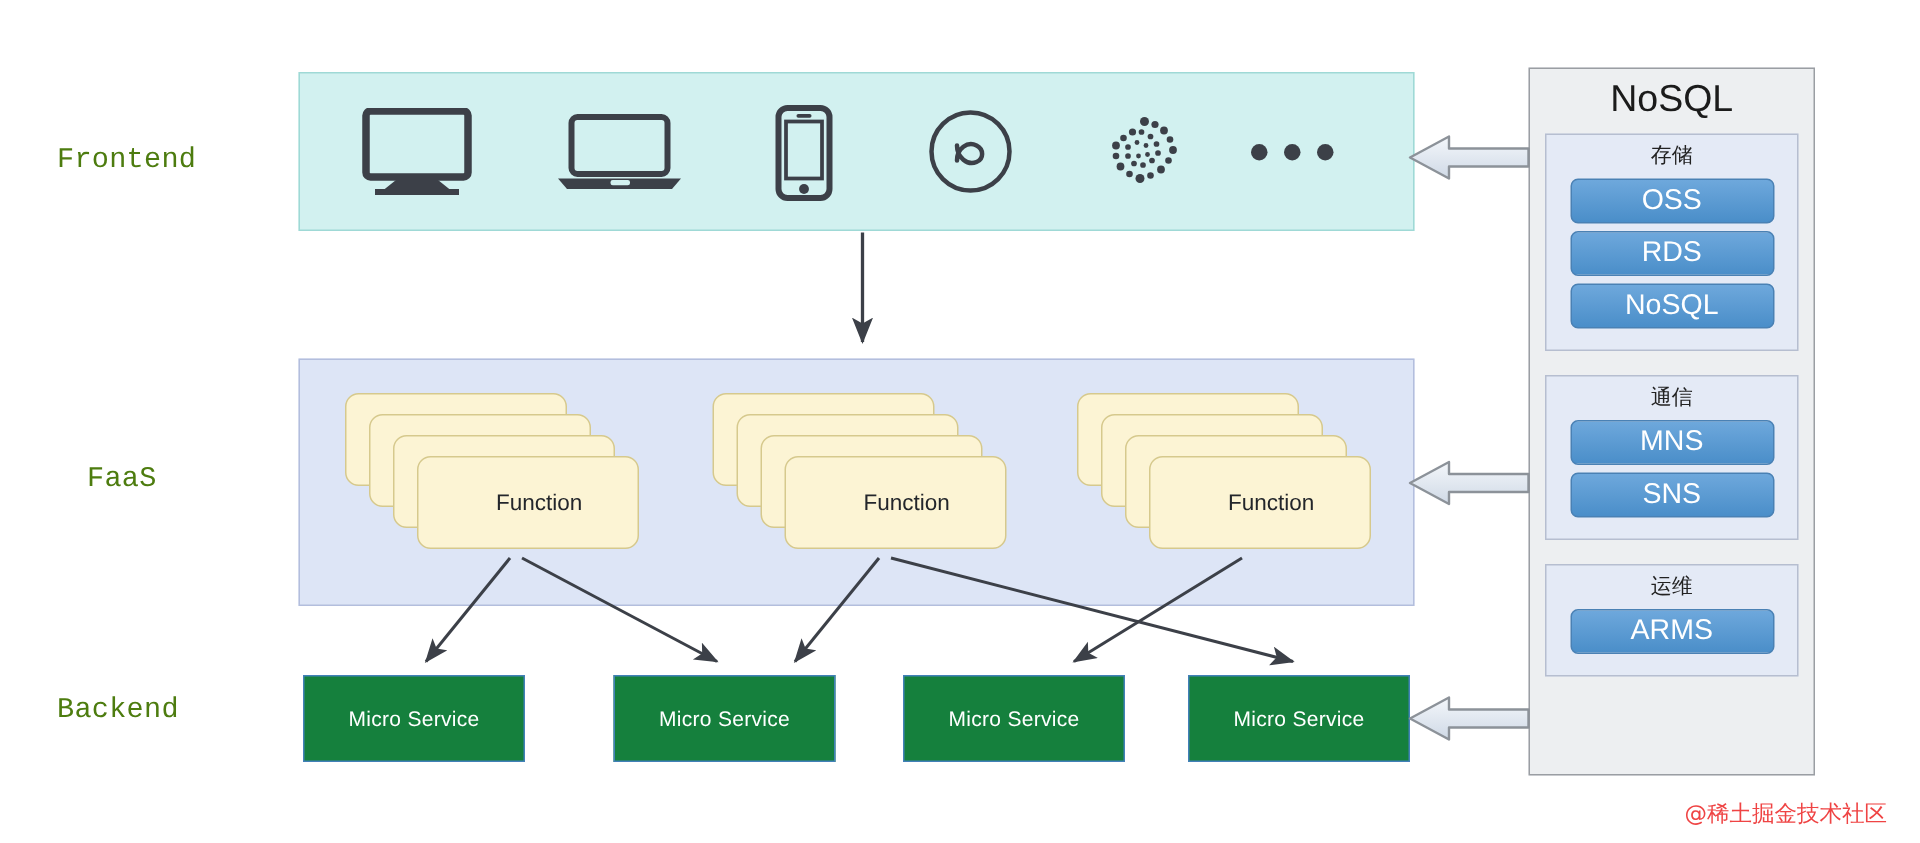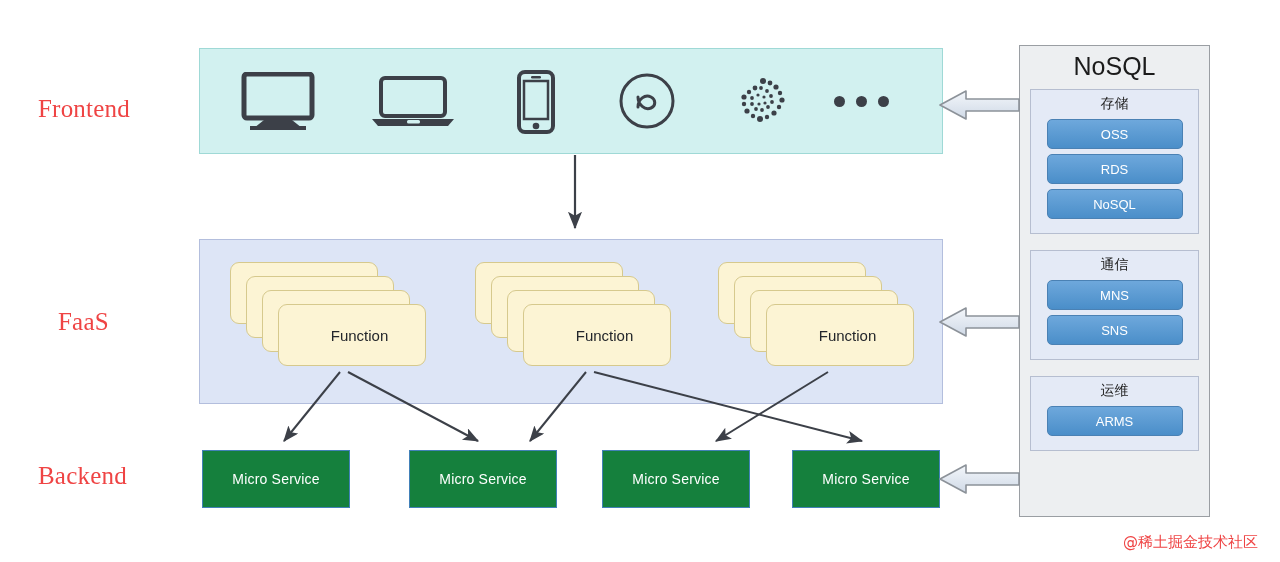--- a/index.html
+++ b/index.html
@@ -11,23 +11,23 @@
     width: 1280px; height: 562px;
     position: relative;
     font-family: "Liberation Sans", sans-serif;
     overflow: hidden;
   }
   #stage { position: absolute; inset: 0; }
 
   
   .layer-label {
     position: absolute;
-    color: #ef4444;
-    font-size: 25px;
-    font-family: Liberation Serif, serif;
+    color: #4d7c0f;
+    font-size: 19px;
+    font-family: Liberation Mono, monospace;
     white-space: nowrap;
     letter-spacing: .2px;
   }
   #label-frontend { left: 38px;  top: 95px; }
   #label-faas     { left: 58px;  top: 308px; }
   #label-backend  { left: 38px;  top: 462px; }
 
   
   #frontend-band {
     position: absolute;
@@ -127,21 +127,21 @@
     margin-bottom: 6px;
     font-family: "Liberation Sans", sans-serif;
   }
   .baas-item {
     margin: 5px auto;
     width: 136px; height: 30px;
     background: linear-gradient(#6ea8dc, #4a8ec9);
     border: 1px solid #4a81b4;
     border-radius: 5px;
     display: flex; align-items: center; justify-content: center;
-    color: #ffffff; font-size: 13px;
+    color: #ffffff; font-size: 19px;
     font-family: "Liberation Sans", sans-serif;
   }
 
   
   #watermark {
     position: absolute;
     right: 22px; bottom: 10px;
     font-size: 15px; color: #ef4444;
     font-family: "DejaVu Sans", sans-serif;
   }

